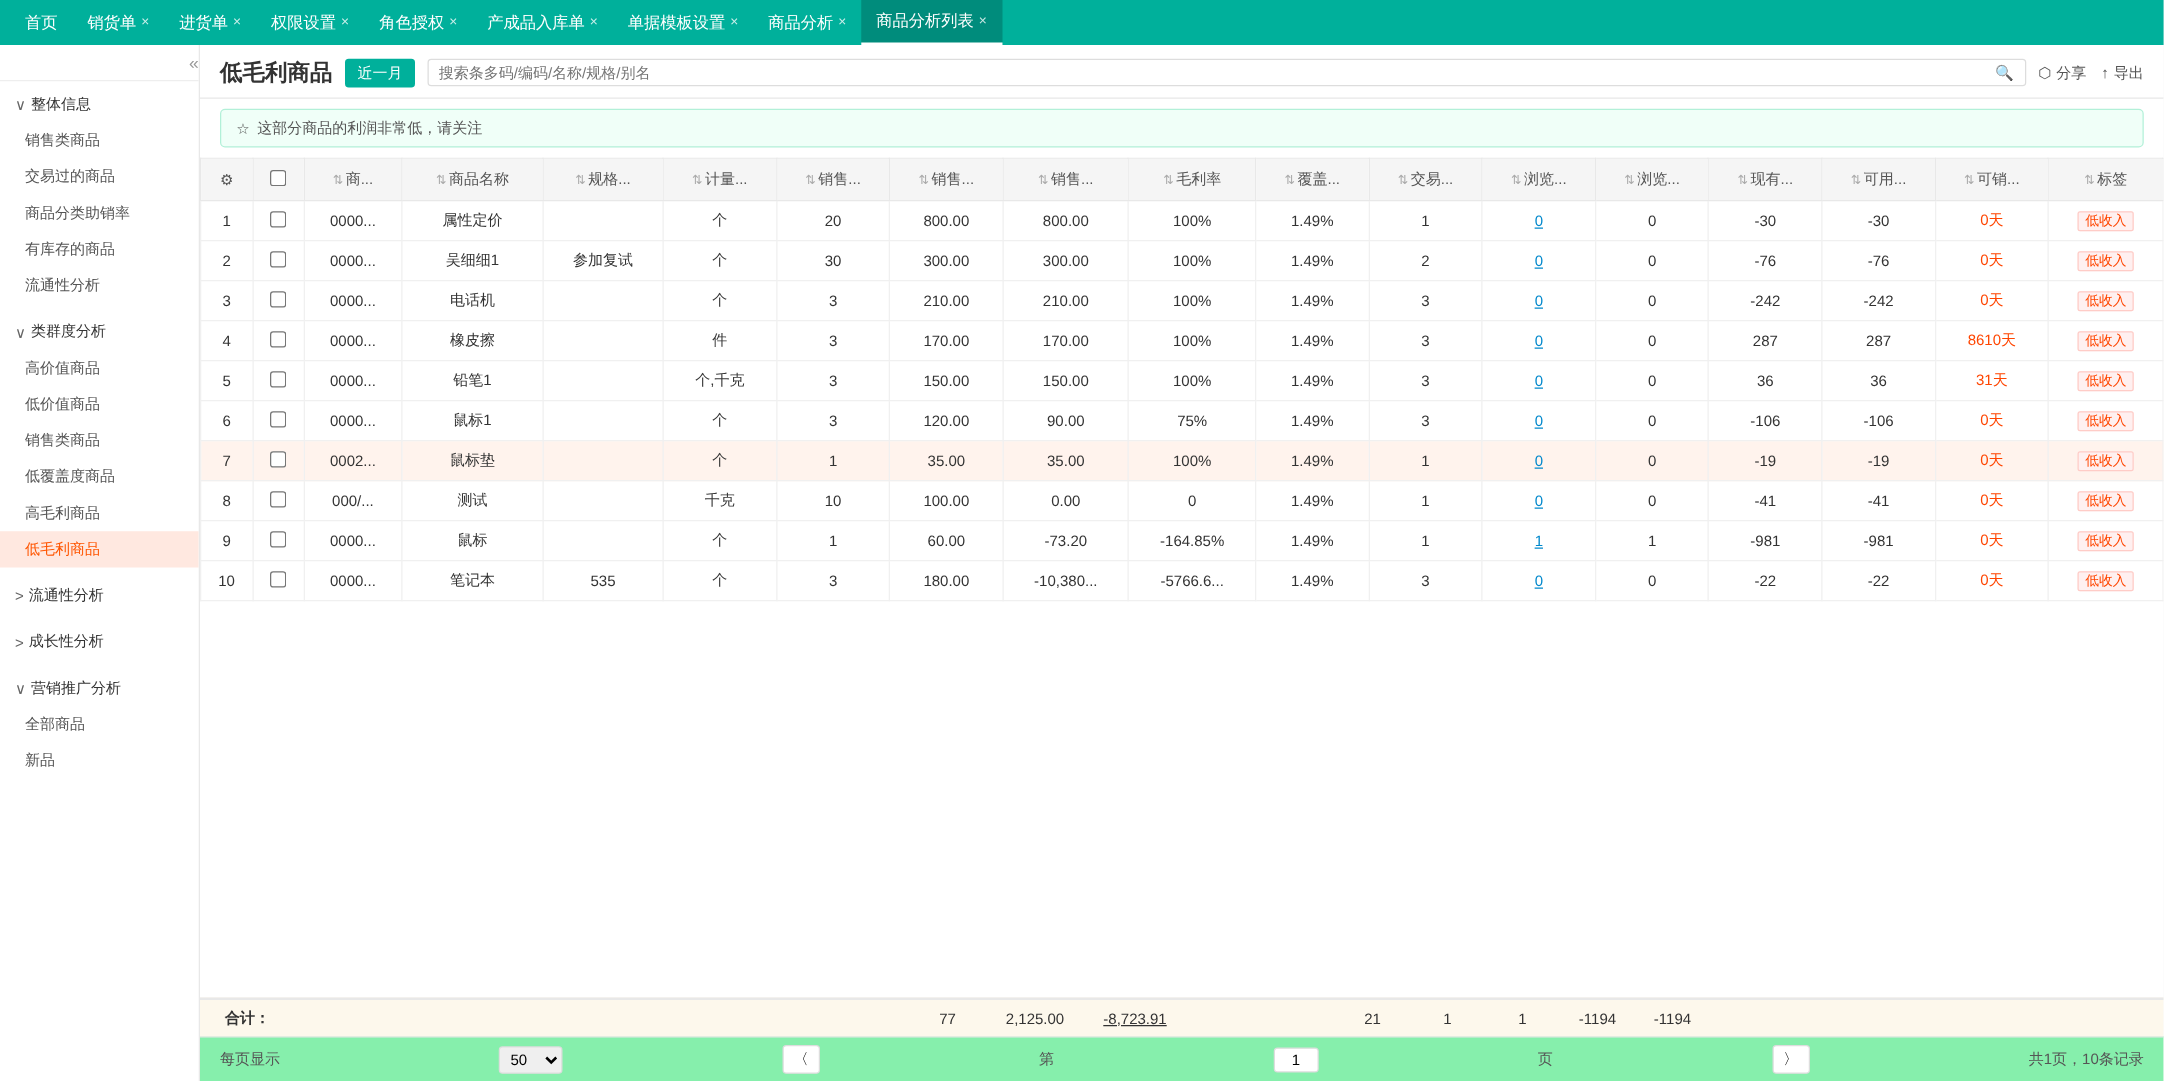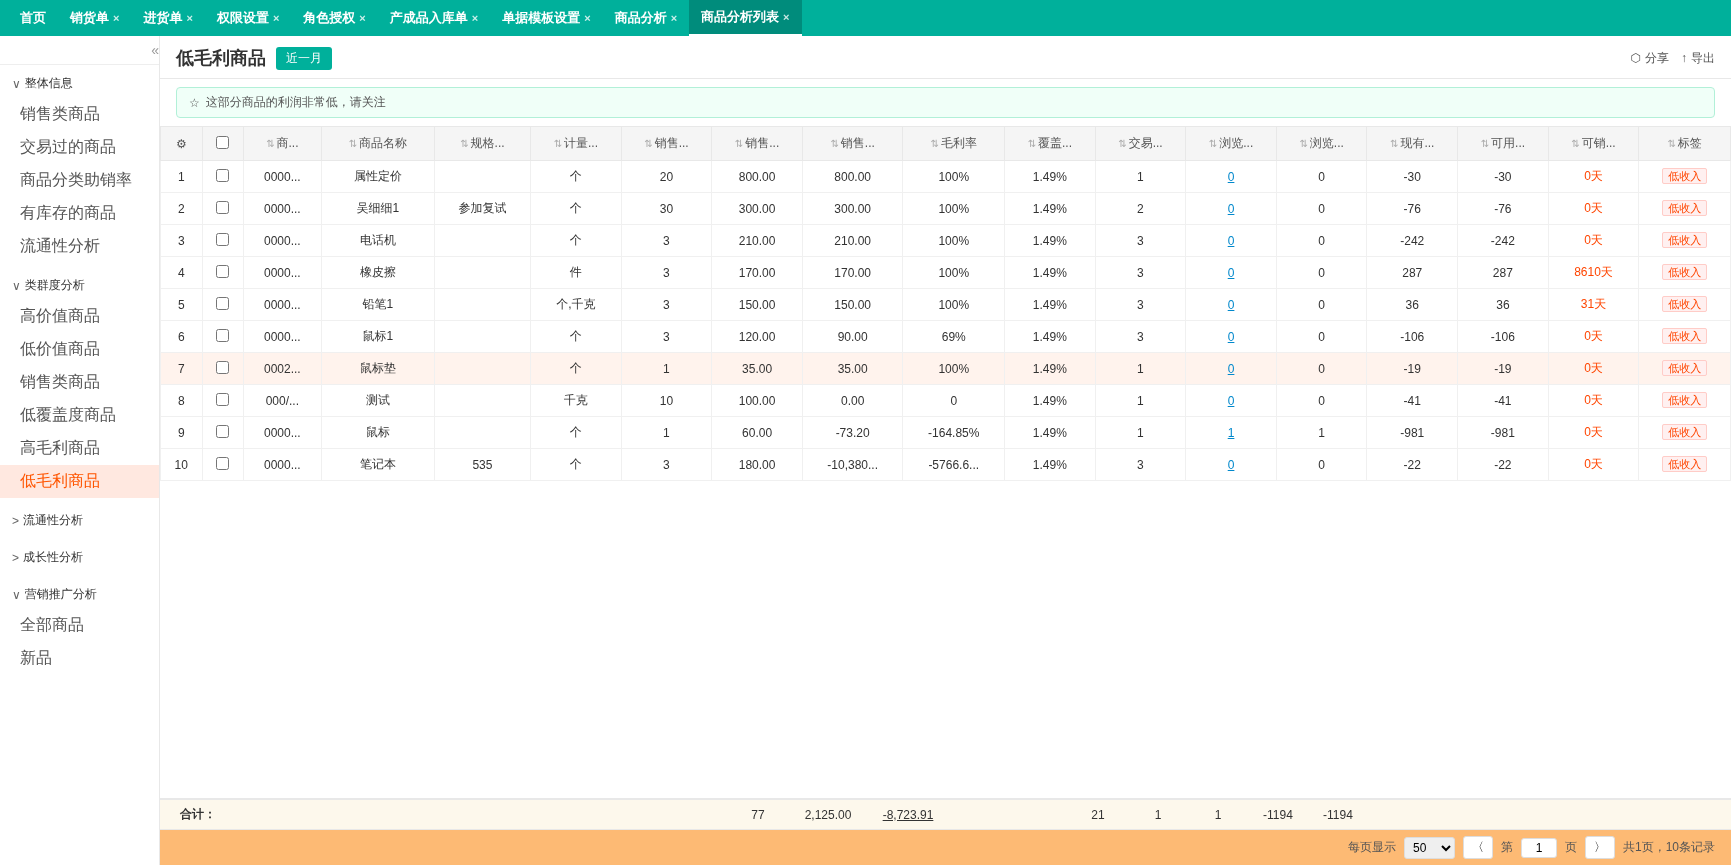--- a/index.html
+++ b/index.html
@@ -15,21 +15,20 @@
     }
     .top-nav .nav-item {
       color: #fff;
       padding: 0 12px;
       height: 36px;
       display: flex;
       align-items: center;
       cursor: pointer;
       font-size: 13px;
       white-space: nowrap;
-      font-weight: bold;
     }
     .top-nav .nav-item.active { background: rgba(0,0,0,0.2); border-bottom: 2px solid #fff; align-items: center; }
     .top-nav .nav-item .close-icon {
       margin-left: 4px;
       font-size: 11px;
       opacity: 0.8;
     }
 
     
     .main-layout {
@@ -52,21 +51,21 @@
       display: flex;
       align-items: center;
       padding: 6px 12px;
       font-size: 12px;
       color: #333;
       cursor: pointer;
     }
     .sidebar-group-header .arrow { margin-right: 4px; color: #666; }
     .sidebar-item {
       padding: 6px 12px 6px 20px;
-      font-size: 16px;
+      font-size: 12px;
       color: #555;
       cursor: pointer;
       white-space: nowrap;
     }
     .sidebar-item.active { background: #ffe8e0; color: #ff5500; }
 
     
     .content-area {
       flex: 1;
       display: flex;
@@ -226,24 +225,24 @@
     .total-cell {
       text-align: center;
       min-width: 80px;
       padding: 0 6px;
     }
 
     
     .pagination-bar {
       display: flex;
       align-items: center;
-      justify-content: flex-end;
+      justify-content: space-between;
       padding: 6px 16px;
       border-top: 1px solid #e8e8e8;
-      background: #fdba74;
+      background: #86efac;
       gap: 8px;
       font-size: 12px;
       color: #555;
     }
     .pagination-bar select {
       border: 1px solid #ddd;
       border-radius: 3px;
       padding: 2px 4px;
       font-size: 12px;
     }
@@ -330,20 +329,24 @@
         <div class="sidebar-item">全部商品</div>
         <div class="sidebar-item">新品</div>
       </div>
     </div>
 
   <div class="content-area">
 
     <div class="page-header">
       <span class="page-title">低毛利商品</span>
       <button class="filter-btn">近一月</button>
+      <div class="search-box">
+        <input type="text" placeholder="搜索条多码/编码/名称/规格/别名" style="">
+        <span style="color:#999;cursor:pointer;">🔍</span>
+      </div>
       <div class="header-actions">
         <button class="action-btn">
           <span>⬡</span>
           <span>分享</span>
         </button>
         <button class="action-btn">
           <span>↑</span>
           <span>导出</span>
         </button>
       </div>
@@ -564,21 +567,21 @@
             <tr>
               <td>6</td>
               <td><input type="checkbox" style=""></td>
               <td>0000...</td>
               <td>鼠标1</td>
               <td></td>
               <td>个</td>
               <td>3</td>
               <td>120.00</td>
               <td>90.00</td>
-              <td>69%</td>
+              <td>75%</td>
               <td>1.49%</td>
               <td>3</td>
               <td><a href="#">0</a></td>
               <td>0</td>
               <td>-106</td>
               <td>-106</td>
               <td class="red-text">0天</td>
               <td class="tag-cell"><span>低收入</span></td>
             </tr>
             <tr class="row-highlighted">

